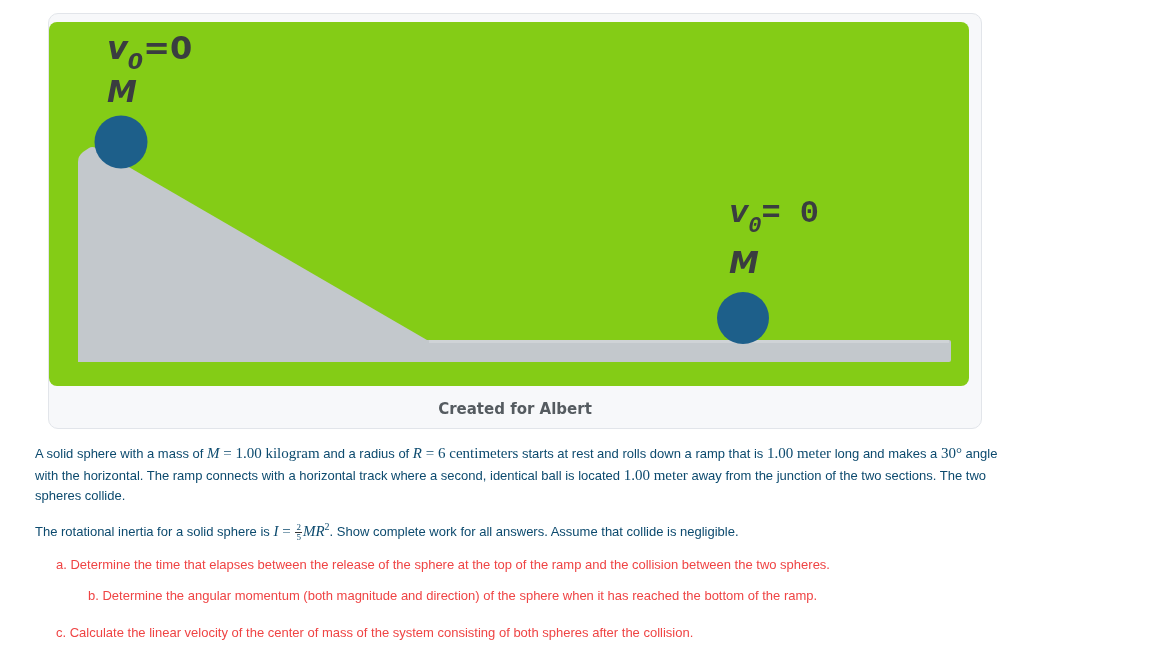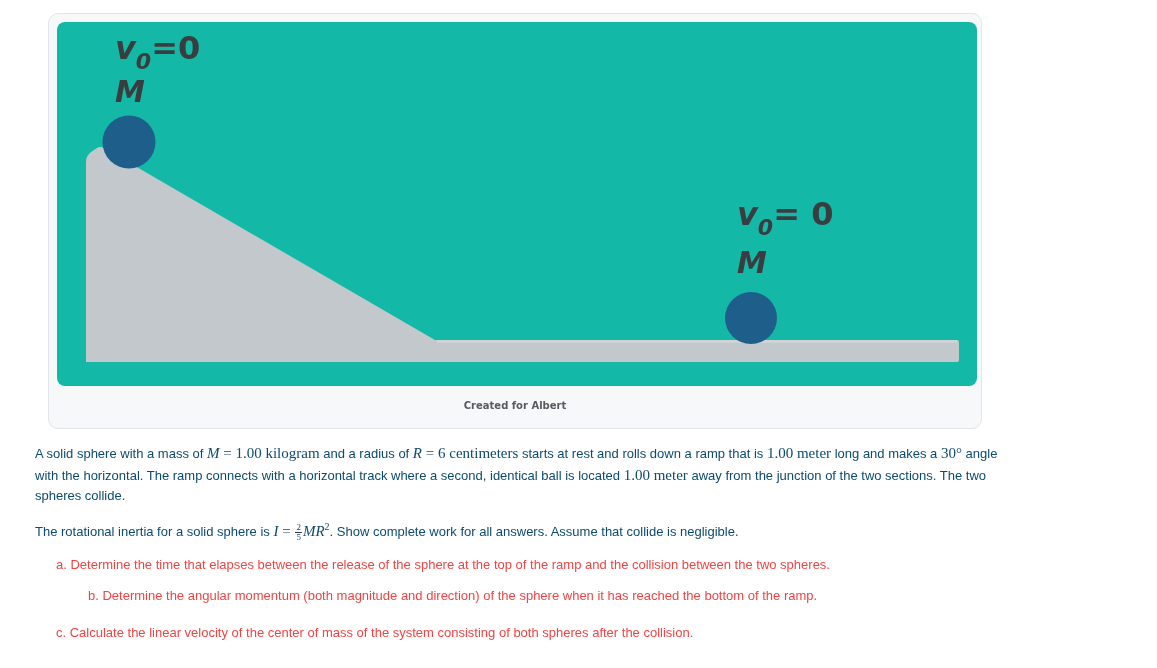--- a/index.html
+++ b/index.html
@@ -1,24 +1,24 @@
 <!DOCTYPE html>
 <html><head>
 <meta charset="utf-8">
 <style>
   html, body { margin:0; padding:0; background:#ffffff; }
   body { width:1157px; height:668px; position:relative; overflow:hidden;
          font-family:"DejaVu Sans", sans-serif; color:#333a3f; }
   .card { position:absolute; left:48px; top:13px; width:934px; height:416px;
           background:#f7f8fa; border:1px solid #e2e5ea; border-radius:10px; box-sizing:border-box; }
-  .figure { position:absolute; left:8px; top:8px; width:920px; height:364px;
-            background:#14b8a6; border-radius:8px; overflow:hidden; }
+  .figure { position:absolute; left:0; top:8px; width:920px; height:364px;
+            background:#84cc16; border-radius:8px; overflow:hidden; }
   .figure svg { position:absolute; left:0; top:0; }
   .caption { position:absolute; left:0; right:0; top:386px; text-align:center;
-             font-size:10px; font-weight:bold; color:#555b60; }
+             font-size:15px; font-weight:bold; color:#555b60; }
   .lbl { position:absolute; font-family:"DejaVu Sans", sans-serif; font-style:italic;
          font-weight:bold; color:#3a3d40; line-height:1; }
   .lbl .v { font-size:32px; }
   .lbl .sub { font-size:22px; position:relative; top:10px; }
   .lbl .eq { font-size:30px; font-style:normal; }
   .lbl .zero { font-size:32px; }
   .lbl.m { font-size:30px; }
 
   .text { position:absolute; left:35px; font-family:"Liberation Sans", sans-serif;
           font-size:13px; color:#0c4a6e; line-height:20.5px; }
@@ -43,21 +43,21 @@
       <path d="M29 340 L29 140 Q29 134 34 130 L40 126 Q43 124 47 126 L378 318 L378 340 Z" fill="#c3c8cc"></path>
       <rect x="376" y="318" width="526" height="22" fill="#c3c8cc" rx="2"></rect>
       <rect x="380" y="318" width="520" height="3" fill="#cfd3d6"></rect>
       <circle cx="72" cy="120" r="26.5" fill="#1d5f8a"></circle>
       <circle cx="694" cy="296" r="26" fill="#1d5f8a"></circle>
     </svg>
     <div class="lbl" style="left:58px; top:10px;">
       <span class="v">v</span><span class="sub">0</span><span class="eq zero">=0</span>
     </div>
     <div class="lbl m" style="left:58px; top:55px;">M</div>
-    <div class="lbl" style="left:680px; top:176px;">
+    <div class="lbl" style="left:680px; top:176px;font-family:Liberation Mono, monospace;">
       <span class="v">v</span><span class="sub">0</span><span class="eq zero">= 0</span>
     </div>
     <div class="lbl m" style="left:680px; top:226px;">M</div>
   </div>
   <div class="caption">Created for Albert</div>
 </div>
 
 <div class="text p1">
   <span>A solid sphere with a mass of </span><span class="math"><i>M</i><span> = 1.00 kilogram</span></span><span> and a radius of </span><span class="math"><i>R</i><span> = 6 centimeters</span></span><span> starts at rest and rolls down a ramp that is </span><span class="math">1.00 meter</span><span> long and makes a </span><span class="math">30°</span><span> angle with the horizontal. The ramp connects with a horizontal track where a second, identical ball is located </span><span class="math">1.00 meter</span><span> away from the junction of the two sections. The two spheres collide.</span>
 </div>

